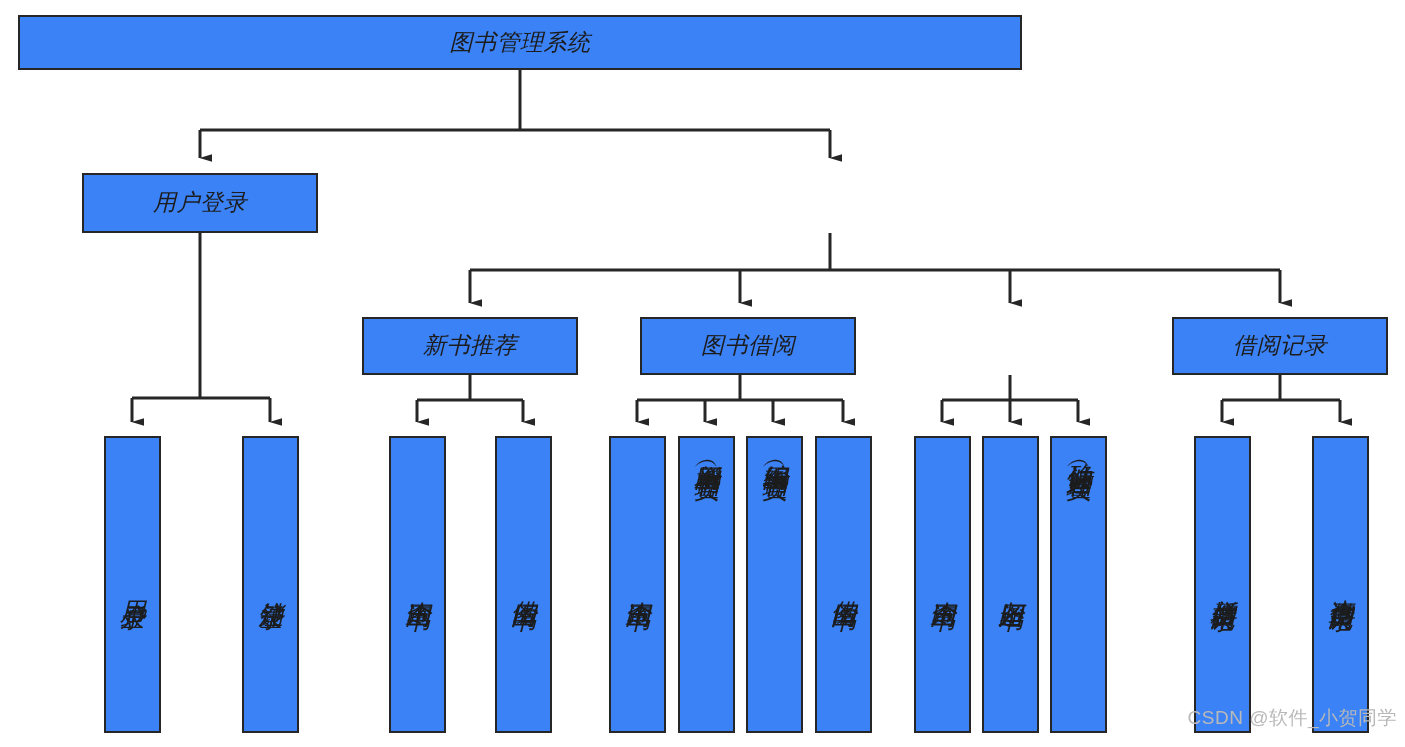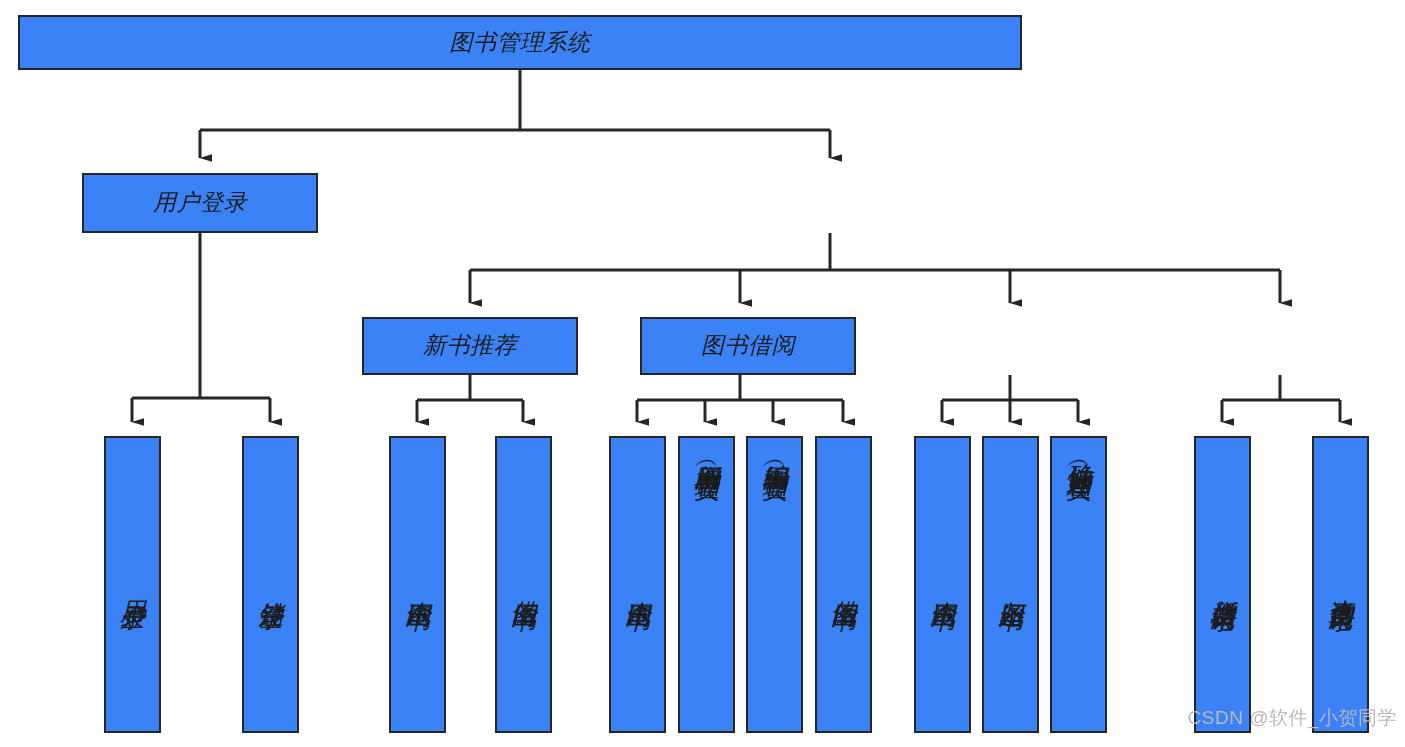--- a/index.html
+++ b/index.html
@@ -146,20 +146,23 @@
   <div class="node h" style="left:82px; top:173px; width:236px; height:60px;">
     <span class="label">用户登录</span>
   </div>
 
   <div class="node h" style="left:362px; top:317px; width:216px; height:58px;">
     <span class="label">新书推荐</span>
   </div>
   <div class="node h" style="left:632px; top:317px; width:216px; height:58px;margin-left:8px;">
     <span class="label">图书借阅</span>
   </div>
+  <div class="node h" style="left:1172px; top:317px; width:216px; height:58px;">
+    <span class="label">借阅记录</span>
+  </div>
 
   <div class="node v mid" style="left:104px; top:436px; width:57px; height:297px;">
     <span class="label">用户登录</span>
   </div>
   <div class="node v mid" style="left:242px; top:436px; width:57px; height:297px;">
     <span class="label">注销登录</span>
   </div>
 
   <div class="node v mid" style="left:389px; top:436px; width:57px; height:297px;">
     <span class="label">查询图书</span>

